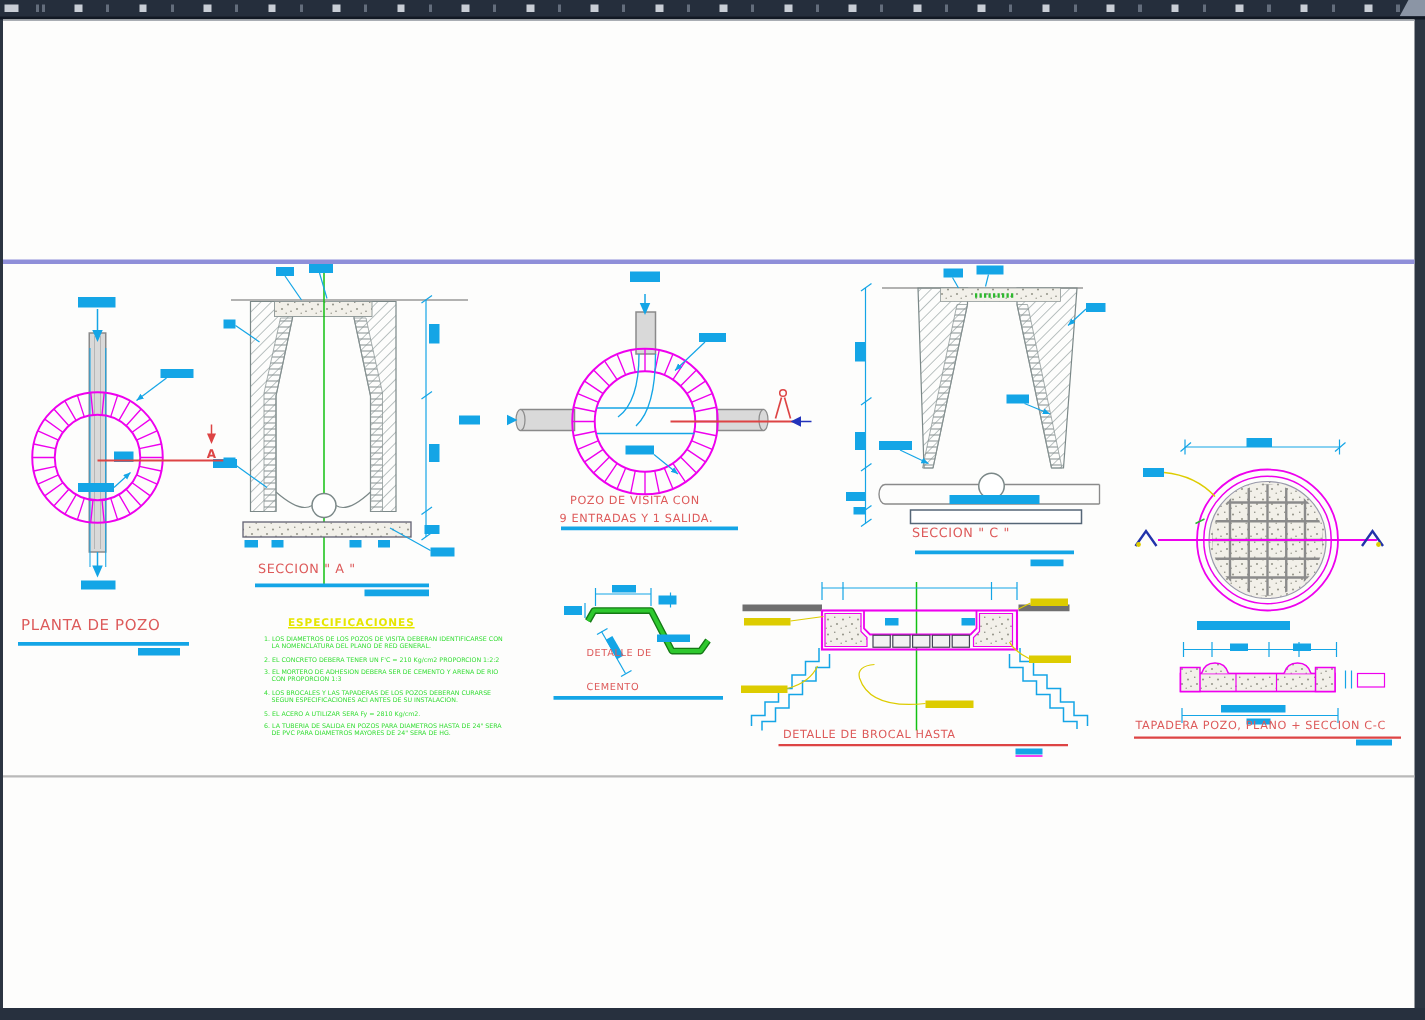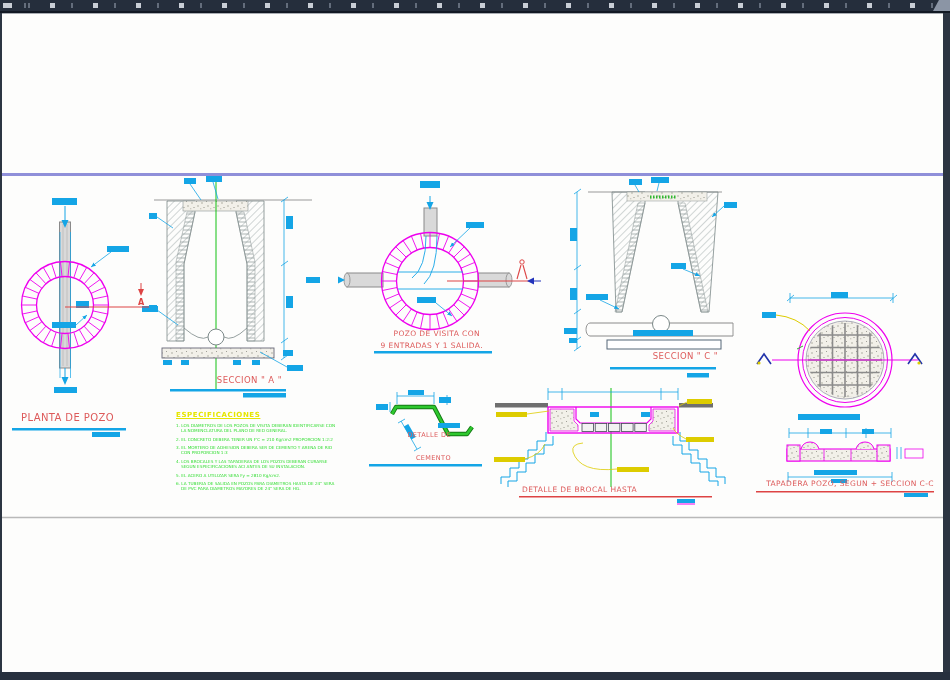--- a/index.html
+++ b/index.html
@@ -11,23 +11,23 @@
       repeating-linear-gradient(90deg,#c9ced6 0 5px,transparent 5px 43px),
       repeating-linear-gradient(90deg,rgba(150,160,176,.55) 0 2px,transparent 2px 43px);
     background-position:7px 0,28px 0;background-repeat:repeat-x}
   .topbar-corner{position:absolute;right:0;top:0;width:17px;height:11px;background:#8b95a5;
     clip-path:polygon(35% 0,100% 0,100% 100%,0 100%)}
   .strip{position:absolute;left:0;top:11px;width:950px;height:2px;background:#121924}
   .canvas{position:absolute;left:2px;top:13px;width:941px;height:659px;background:#fdfdfc;
     border-top:1px solid #a9adb3;box-sizing:border-box}
   .bottombar{position:absolute;left:0;top:672px;width:950px;height:8px;background:#27303e}
   svg.overlay{position:absolute;left:0;top:0;pointer-events:none}
-  .t{position:absolute;color:#dd5a5a;text-align:right;white-space:nowrap;letter-spacing:.4px;z-index:5}
+  .t{position:absolute;color:#dd5a5a;text-align:left;white-space:nowrap;letter-spacing:.4px;z-index:5}
   .specs{position:absolute;left:176px;top:411px;width:164px;z-index:5}
-  .specs h4{margin:0 0 4px;font-size:7px;color:#e6e600;letter-spacing:.6px;text-decoration:underline;font-weight:bold}
+  .specs h4{margin:0 16px 4px;font-size:7px;color:#e6e600;letter-spacing:.6px;text-decoration:underline;font-weight:bold}
   .specs p{margin:0 0 3.2px;font-size:4.2px;line-height:1.25;color:#33dd33;padding-left:5px;text-indent:-5px}
 </style>
 </head>
 <body>
 
 <div class="topbar"></div>
 <div class="topbar-corner"></div>
 <div class="strip"></div>
 <div class="canvas"></div>
 <div class="bottombar"></div>
@@ -357,21 +357,21 @@
     <rect x="677" y="499" width="18" height="4" fill="#14a5e6"></rect>
     <line x1="677" y1="504" x2="695" y2="504" stroke="#ee00ee" stroke-width="1"></line>
   </g>
 </svg>
 
 <div class="t" style="left:14px;top:412px;width:100px;font-size:10px">PLANTA DE POZO</div>
 <div class="t" style="left:172px;top:375px;width:110px;font-size:8.5px">SECCION " A "</div>
 <div class="t" style="left:380px;top:329px;width:100px;font-size:7.5px">POZO DE VISITA CON</div>
 <div class="t" style="left:373px;top:341px;width:110px;font-size:7.5px">9 ENTRADAS Y 1 SALIDA.</div>
 <div class="t" style="left:608px;top:351px;width:110px;font-size:8.5px">SECCION " C "</div>
-<div class="t" style="left:757px;top:479px;width:177px;font-size:7.5px">TAPADERA POZO, SEGUN + SECCION C-C</div>
+<div class="t" style="left:757px;top:479px;width:177px;font-size:7.5px">TAPADERA POZO, PLANO + SECCION C-C</div>
 <div class="t" style="left:391px;top:431px;width:60px;font-size:6.5px">DETALLE DE</div>
 <div class="t" style="left:391px;top:454px;width:60px;font-size:6.5px">CEMENTO</div>
 <div class="t" style="left:522px;top:485px;width:113px;font-size:7.5px">DETALLE DE BROCAL HASTA</div>
 
 <div class="specs">
   <h4>ESPECIFICACIONES</h4>
   <p>1. LOS DIAMETROS DE LOS POZOS DE VISITA DEBERAN IDENTIFICARSE CON LA NOMENCLATURA DEL PLANO DE RED GENERAL.</p>
   <p>2. EL CONCRETO DEBERA TENER UN F'C = 210 Kg/cm2 PROPORCION 1:2:2</p>
   <p>3. EL MORTERO DE ADHESION DEBERA SER DE CEMENTO Y ARENA DE RIO CON PROPORCION 1:3</p>
   <p>4. LOS BROCALES Y LAS TAPADERAS DE LOS POZOS DEBERAN CURARSE SEGUN ESPECIFICACIONES ACI ANTES DE SU INSTALACION.</p>

